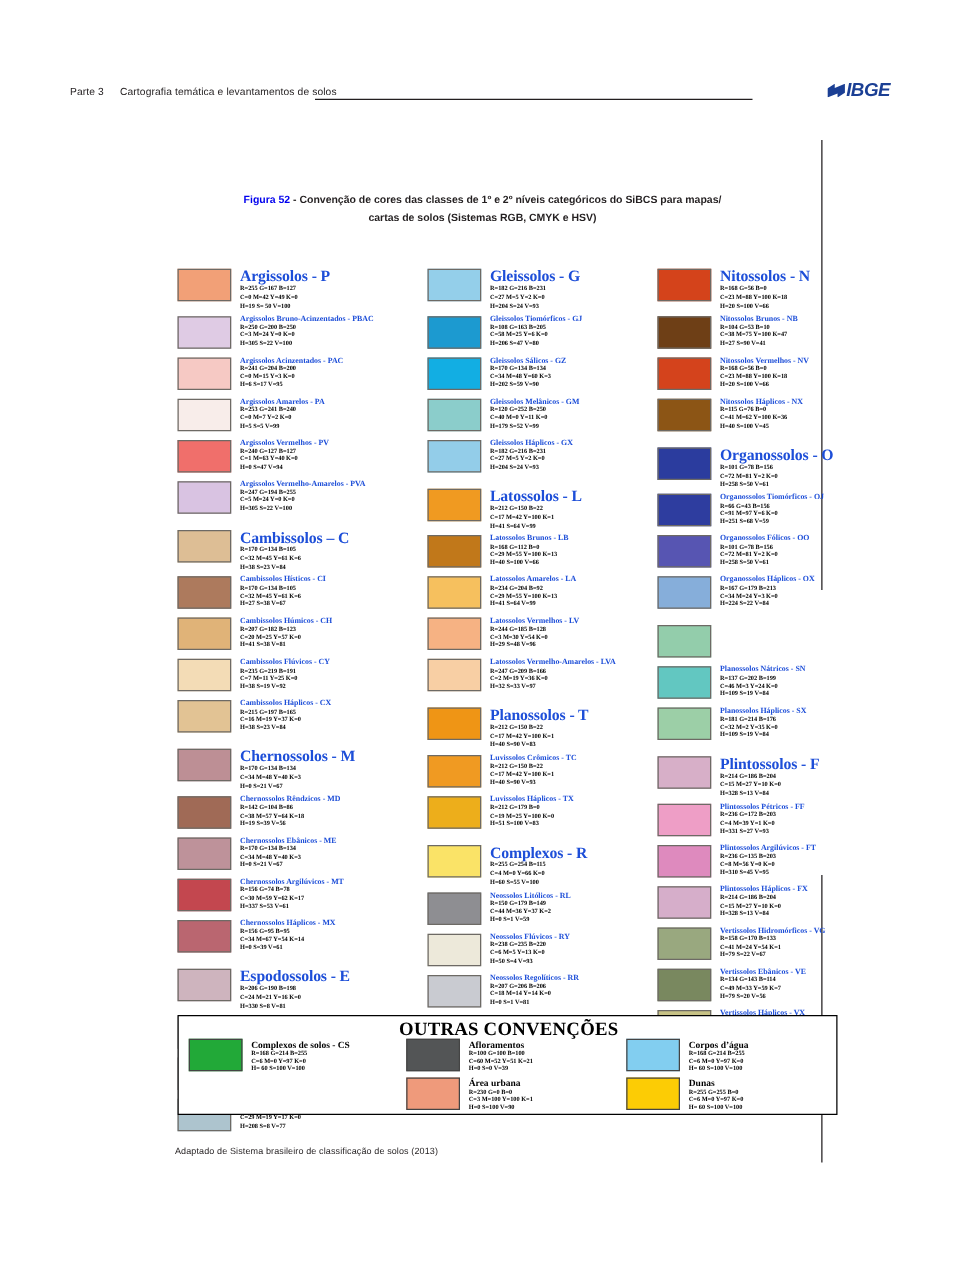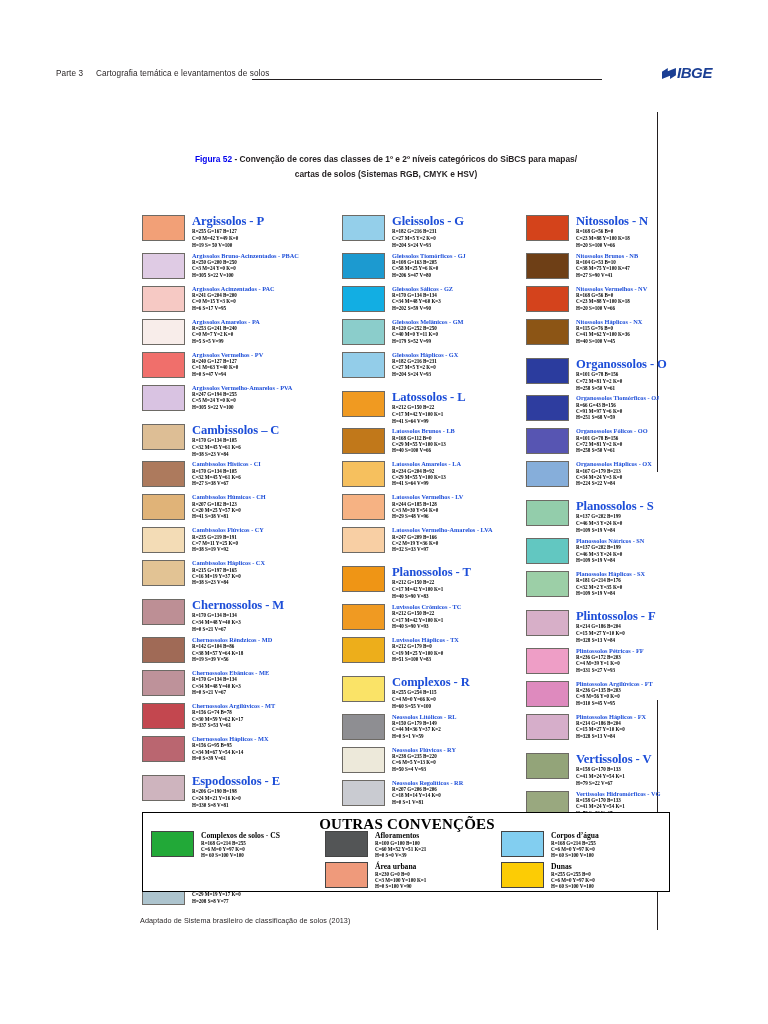--- a/index.html
+++ b/index.html
@@ -562,26 +562,20 @@
         <div class="sw" style="background: rgb(134, 174, 218);"></div>
         <div class="etxt">
           <div class="ename">Organossolos Háplicos - OX</div>
           <div class="evals">R=167  G=179  B=213</div>
           <div class="evals">C=34  M=24  Y=3  K=0</div>
           <div class="evals">H=224  S=22  V=84</div>
         </div>
       </div>
       <div class="entry major">
         <div class="sw" style="background: rgb(147, 205, 171);"></div>
-        <div class="etxt">
-          <div class="ename">Planossolos - S</div>
-          <div class="evals">R=137  G=202  B=199</div>
-          <div class="evals">C=46  M=3  Y=24  K=0</div>
-          <div class="evals">H=109  S=19  V=84</div>
-        </div>
       </div>
       <div class="entry">
         <div class="sw" style="background: rgb(98, 199, 193);"></div>
         <div class="etxt">
           <div class="ename">Planossolos Nátricos - SN</div>
           <div class="evals">R=137  G=202  B=199</div>
           <div class="evals">C=46  M=3  Y=24  K=0</div>
           <div class="evals">H=109  S=19  V=84</div>
         </div>
       </div>
@@ -621,29 +615,20 @@
           <div class="evals">H=310  S=45  V=95</div>
         </div>
       </div>
       <div class="entry">
         <div class="sw" style="background: rgb(214, 174, 202);"></div>
         <div class="etxt">
           <div class="ename">Plintossolos Háplicos - FX</div>
           <div class="evals">R=214  G=186  B=204</div>
           <div class="evals">C=15  M=27  Y=10  K=0</div>
           <div class="evals">H=328  S=13  V=84</div>
-        </div>
-      </div>
-      <div class="entry major">
-        <div class="sw" style="background: rgb(147, 164, 121);"></div>
-        <div class="etxt">
-          <div class="ename">Vertissolos - V</div>
-          <div class="evals">R=158  G=170  B=133</div>
-          <div class="evals">C=41  M=24  Y=54  K=1</div>
-          <div class="evals">H=79  S=22  V=67</div>
         </div>
       </div>
       <div class="entry">
         <div class="sw" style="background: rgb(153, 168, 127);"></div>
         <div class="etxt">
           <div class="ename">Vertissolos Hidromórficos - VG</div>
           <div class="evals">R=158  G=170  B=133</div>
           <div class="evals">C=41  M=24  Y=54  K=1</div>
           <div class="evals">H=79  S=22  V=67</div>
         </div>

